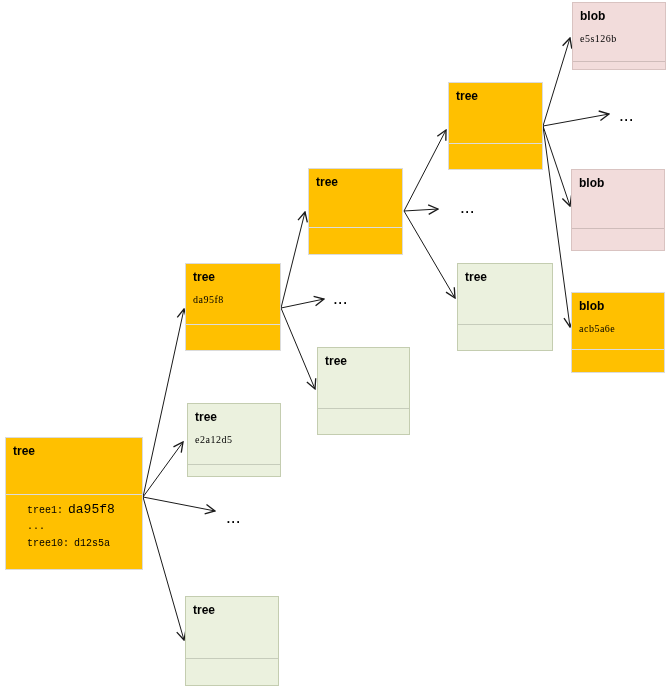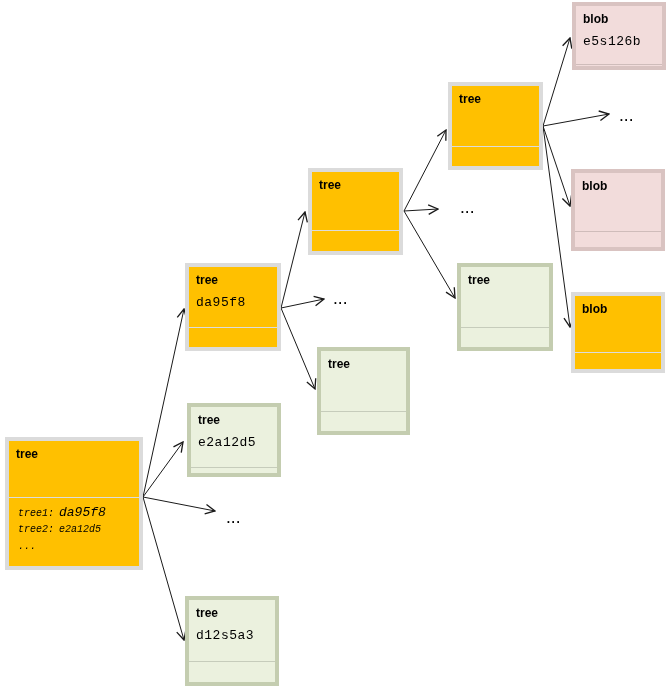--- a/index.html
+++ b/index.html
@@ -1,32 +1,32 @@
 <!DOCTYPE html>
 <html style="--bg: #FFFFFF; --text: #000000; --orange-fill: #FFC000; --orange-border: #DBDBDB; --orange-divider: #DCDCDC; --green-fill: #EBF1DE; --green-border: #C4CDB0; --green-divider: #C6CCBB; --pink-fill: #F2DCDB; --pink-border: #D9C3C1; --pink-divider: #CFBCBA;"><head>
 <meta charset="utf-8">
 <style>
   html,body { margin:0; padding:0; background:#fff; }
   .canvas {
     position:relative; width:667px; height:689px; background:var(--bg,#fff);
     font-family:"Liberation Sans", sans-serif; overflow:hidden;
   }
-  .node { position:absolute; box-sizing:border-box; border:4px solid #4c1d95; }
+  .node { position:absolute; box-sizing:border-box; border:1px solid #4c1d95; }
   .style-orange { background:var(--orange-fill); border-color:var(--orange-border); }
   .style-green  { background:var(--green-fill);  border-color:var(--green-border); }
   .style-pink   { background:var(--pink-fill);   border-color:var(--pink-border); }
   .node .title { font-weight:bold; font-size:12px; color:var(--text); padding:6px 0 0 7px; line-height:14px; }
-  .node .hash  { font-family:Liberation Mono, monospace; font-size:13px; color:var(--text);
+  .node .hash  { font-family:Liberation Serif, serif; font-size:10px; color:var(--text);
                  padding:8px 0 0 7px; line-height:15px; letter-spacing:0.5px; white-space:nowrap; }
   .node .divider { position:absolute; left:0; right:0; height:1px; }
   .style-orange .divider { background:var(--orange-divider); }
   .style-green  .divider { background:var(--green-divider); }
   .style-pink   .divider { background:var(--pink-divider); }
-  .node .body { position:absolute; left:0; right:0; bottom:0; padding-top:7px;
-                font-family:"Liberation Mono", monospace; font-size:10px; color:var(--text);font-style:italic; }
+  .node .body { position:absolute; left:12px; right:0; bottom:0; padding-top:7px;
+                font-family:"Liberation Mono", monospace; font-size:10px; color:var(--text); }
   .member { padding-left:9px; height:17px; line-height:15px; white-space:nowrap; }
   .member .mval { margin-left:5px; }
   .member .mval.big { font-size:13px; }
   .ellipsis { position:absolute; transform:translate(-50%,-62%); color:var(--text);
               font-weight:bold; font-size:12px; letter-spacing:1.5px; font-family:"Liberation Sans", sans-serif; }
   svg.arrows { position:absolute; left:0; top:0; pointer-events:none; }
 </style>
 </head>
 <body>
 
@@ -50,37 +50,36 @@
       <line x1="543" y1="126" x2="570" y2="38" stroke="#1A1A1A" stroke-width="1" marker-end="url(#arrowhead)"></line>
       <line x1="543" y1="126" x2="609" y2="114" stroke="#1A1A1A" stroke-width="1" marker-end="url(#arrowhead)"></line>
       <line x1="543" y1="126" x2="570" y2="206" stroke="#1A1A1A" stroke-width="1" marker-end="url(#arrowhead)"></line>
       <line x1="543" y1="126" x2="570" y2="327" stroke="#1A1A1A" stroke-width="1" marker-end="url(#arrowhead)"></line>
     </svg>
 <div class="node style-orange" style="left: 5px; top: 437px; width: 138px; height: 133px;">
       <div class="title">tree</div>
       <div class="divider" style="top: 56px;"></div>
       <div class="body" style="top: 57px;">
         <div class="member"><span class="mname">tree1:</span><span class="mval big">da95f8</span></div>
-        <div class="member"><span class="mname">tree2:</span><span class="mval">e2a12d5</span></div>
         <div class="member"><span class="mname">...</span></div>
+        <div class="member"><span class="mname">tree10:</span><span class="mval">d12s5a</span></div>
       </div>
     </div>
     <div class="node style-orange" style="left: 185px; top: 263px; width: 96px; height: 88px;">
       <div class="title">tree</div>
       <div class="hash">da95f8</div>
       <div class="divider" style="top: 60px;"></div>
     </div>
     <div class="node style-green" style="left: 187px; top: 403px; width: 94px; height: 74px;">
       <div class="title">tree</div>
       <div class="hash">e2a12d5</div>
       <div class="divider" style="top: 60px;"></div>
     </div>
     <div class="node style-green" style="left: 185px; top: 596px; width: 94px; height: 90px;">
       <div class="title">tree</div>
-      <div class="hash">d12s5a3</div>
       <div class="divider" style="top: 61px;"></div>
     </div>
     <div class="node style-orange" style="left: 308px; top: 168px; width: 95px; height: 87px;">
       <div class="title">tree</div>
       <div class="divider" style="top: 58px;"></div>
     </div>
     <div class="node style-green" style="left: 317px; top: 347px; width: 93px; height: 88px;">
       <div class="title">tree</div>
       <div class="divider" style="top: 60px;"></div>
     </div>
@@ -96,19 +95,20 @@
       <div class="title">blob</div>
       <div class="hash">e5s126b</div>
       <div class="divider" style="top: 58px;"></div>
     </div>
     <div class="node style-pink" style="left: 571px; top: 169px; width: 94px; height: 82px;">
       <div class="title">blob</div>
       <div class="divider" style="top: 58px;"></div>
     </div>
     <div class="node style-orange" style="left: 571px; top: 292px; width: 94px; height: 81px;">
       <div class="title">blob</div>
+      <div class="hash">acb5a6e</div>
       <div class="divider" style="top: 56px;"></div>
     </div>
     <span class="ellipsis" style="left: 234px; top: 521px;">...</span>
     <span class="ellipsis" style="left: 341px; top: 302px;">...</span>
     <span class="ellipsis" style="left: 468px; top: 211px;">...</span>
     <span class="ellipsis" style="left: 627px; top: 119px;">...</span>
   </div>
 
 </body></html>

